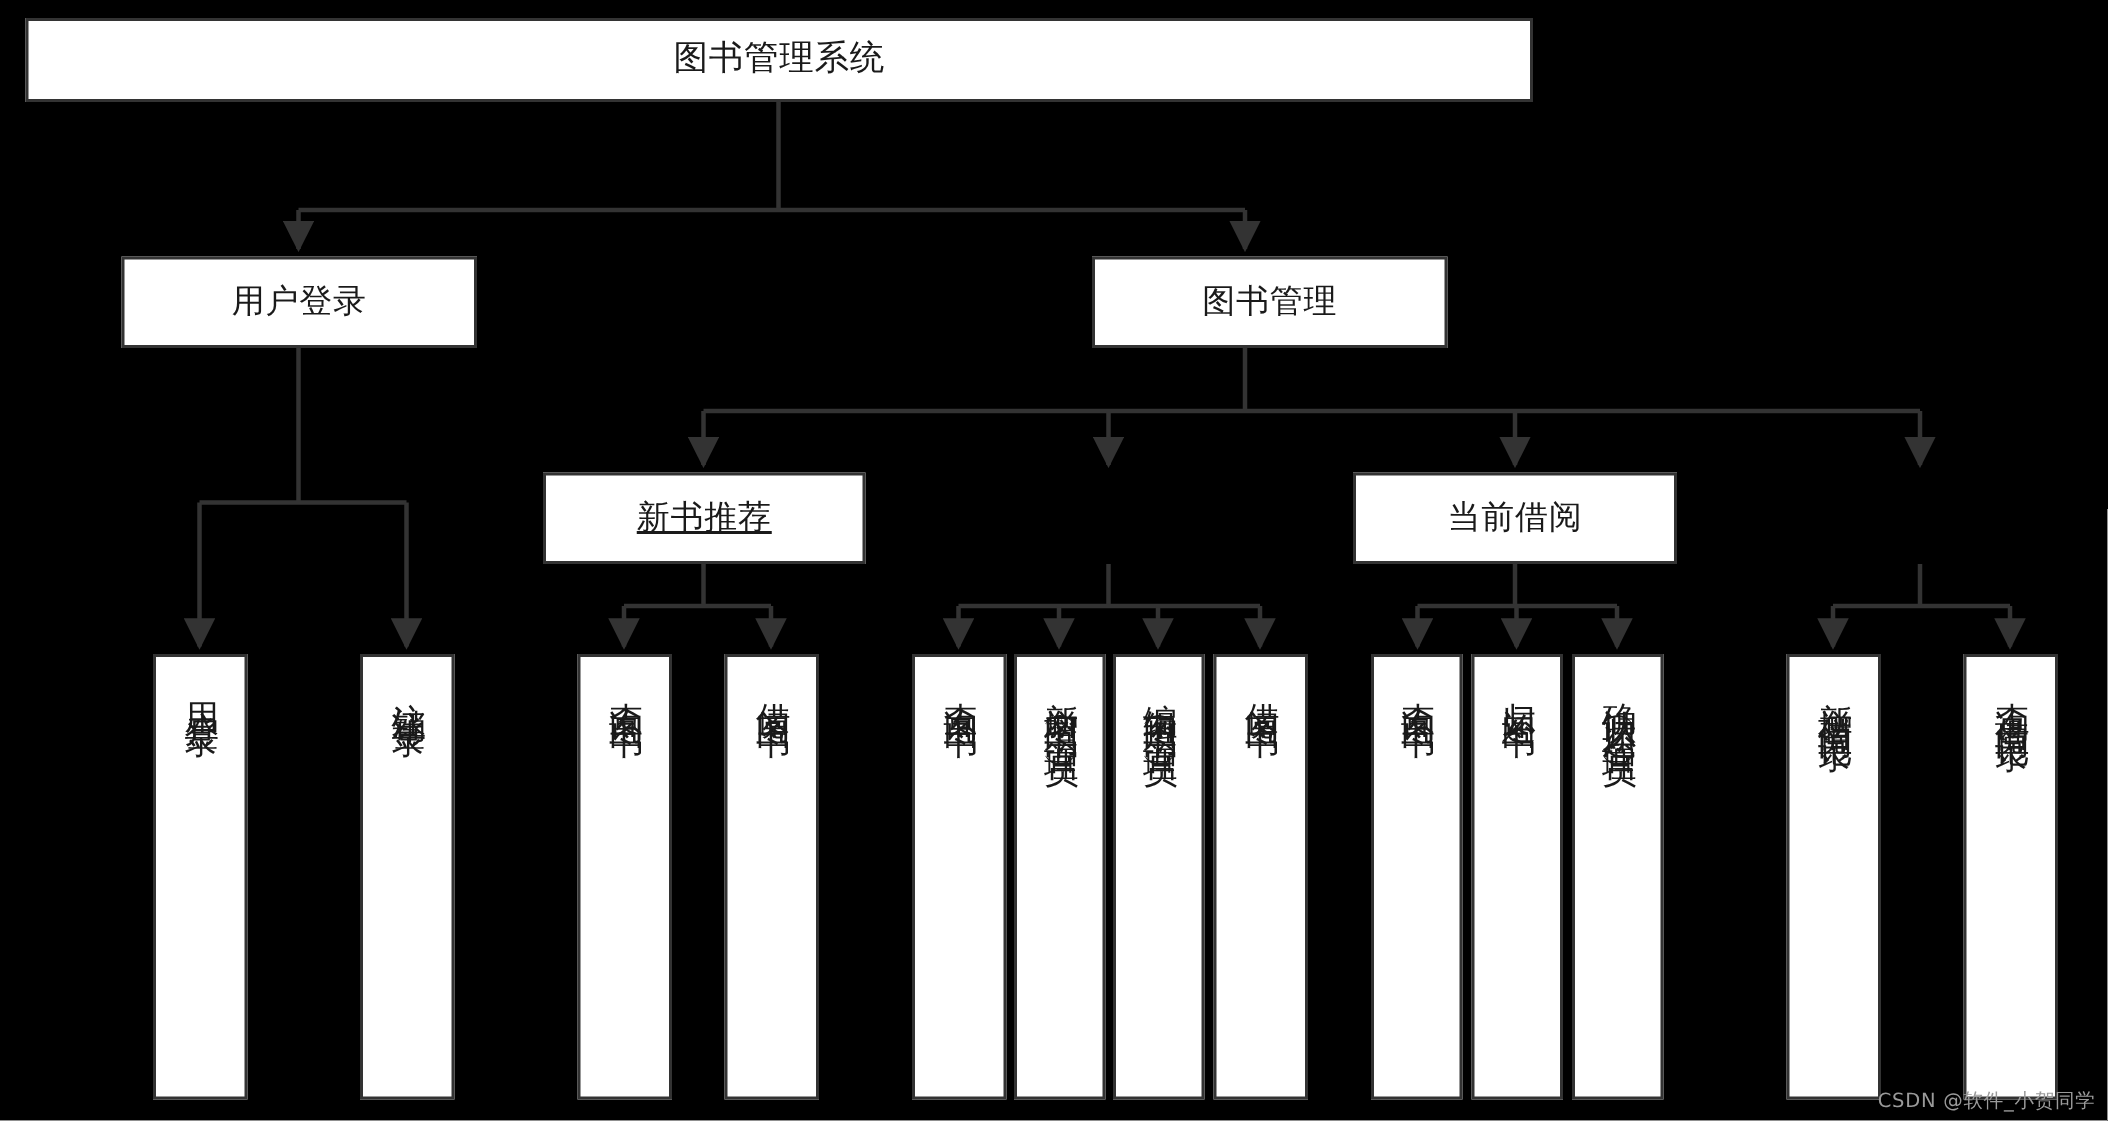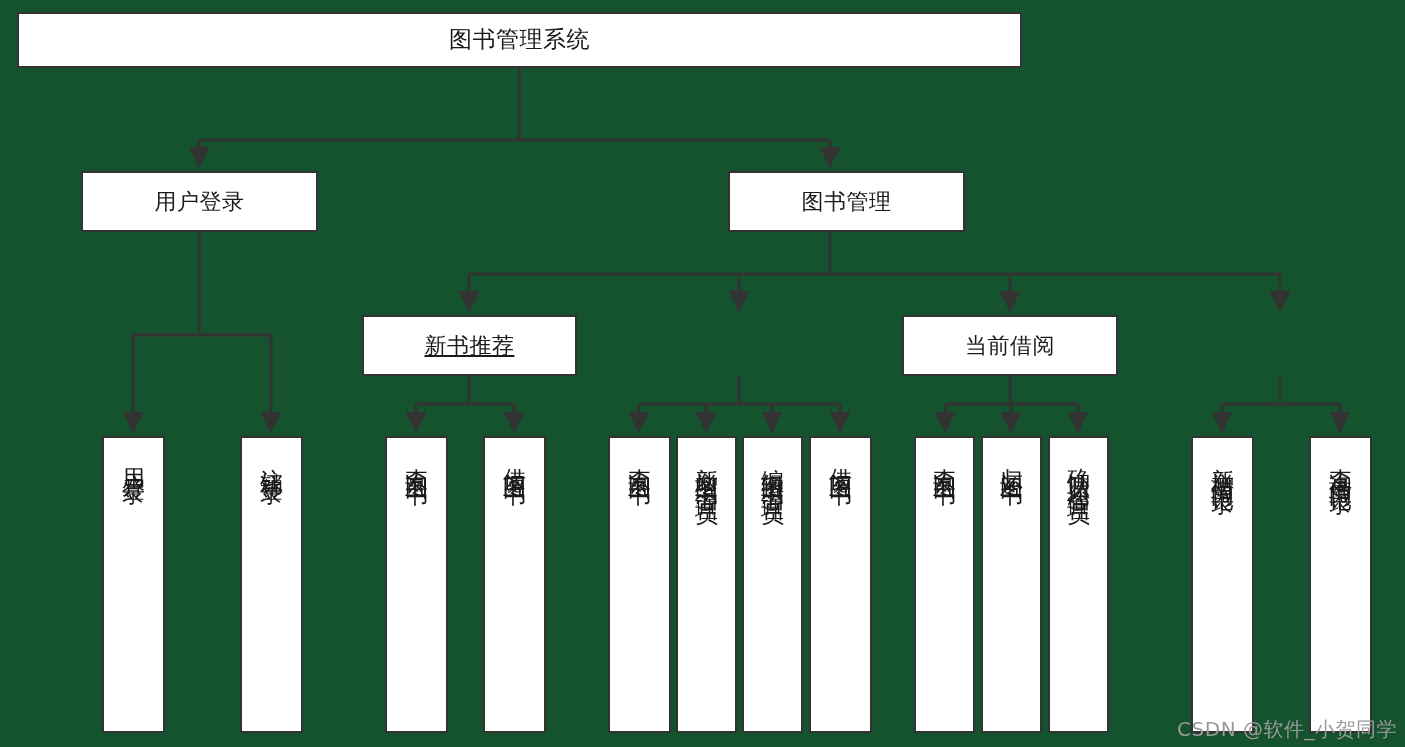--- a/index.html
+++ b/index.html
@@ -8,21 +8,21 @@
     padding: 0;
     background: #ffffff;
   }
   body {
     font-family: "DejaVu Sans", "Liberation Sans", sans-serif;
   }
   #diagram-root {
     position: relative;
     width: 1405px;
     height: 747px;
-    background: #14532d;
+    background: #000000;
     overflow: hidden;
   }
   #edges-layer {
     position: absolute;
     left: 0;
     top: 0;
     width: 1405px;
     height: 747px;
     pointer-events: none;
   }
@@ -61,21 +61,21 @@
     writing-mode: vertical-rl;
     text-orientation: upright;
     font-size: 23px;
     line-height: 1.0;
     letter-spacing: 5px;
   }
   #watermark {
     position: absolute;
     right: 8px;
     bottom: 4px;
-    font-size: 20px;
+    font-size: 13px;
     color: #9a9a9a;
     letter-spacing: 0.5px;
     user-select: none;
     white-space: nowrap;
     margin-top: 13px;
   }
 </style>
 </head>
 <body>
 

